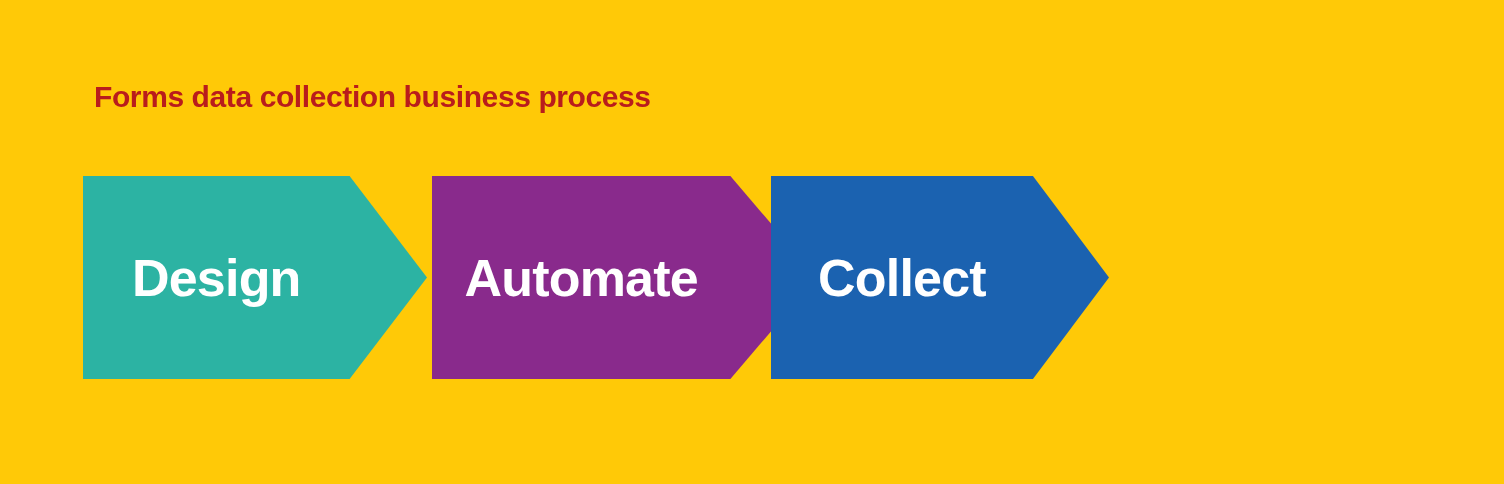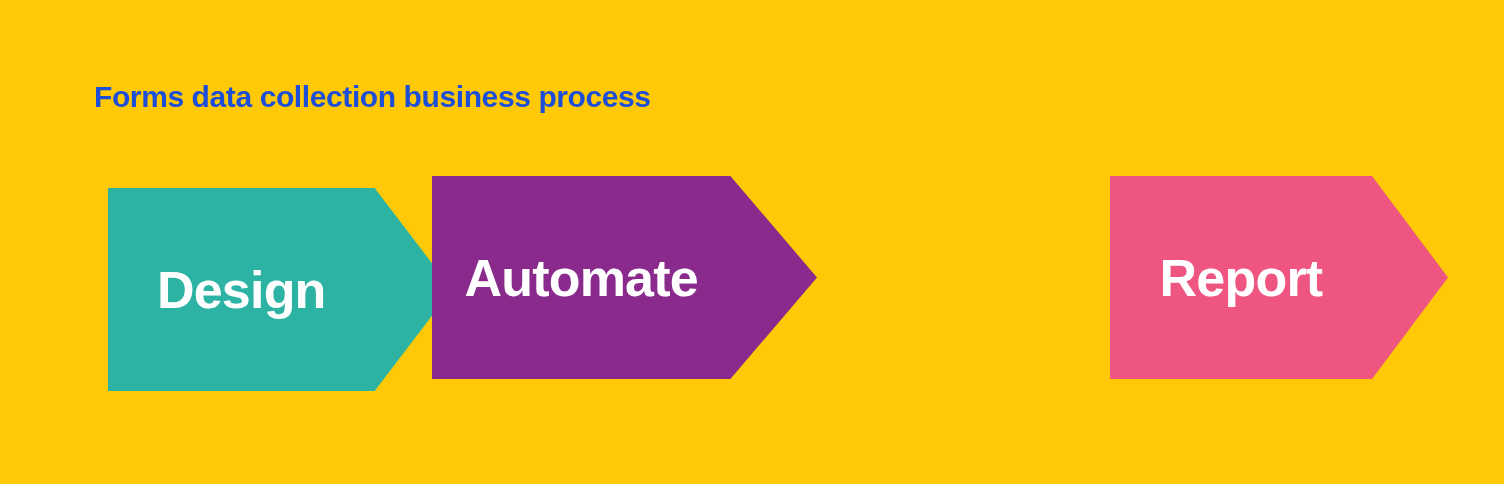--- a/index.html
+++ b/index.html
@@ -82,34 +82,34 @@
     pointer-events: none;
   }
 </style>
 </head>
 <body>
 
 <div id="canvas" style="width: 1504px; height: 484px; background: rgb(255, 201, 7);">
 
   <div id="bg-fill" style="background: rgb(255, 201, 7);"></div>
 
-  <div id="title" style="color: #1d4ed8;">Forms data collection business process</div>
+  <div id="title" style="color: #b91c1c;">Forms data collection business process</div>
 
   <div id="flow">
 
-    <div class="chevron" style="left:108px; width:344px;margin-top:12px;">
+    <div class="chevron" style="left:83px; width:344px;">
       <div class="chevron-shape" style="background:#2CB3A3;"></div>
       <div class="chevron-label" style="color: rgb(255, 255, 255);">Design</div>
     </div>
 
     <div class="chevron" style="left:432px; width:338px;padding-left:47px;">
       <div class="chevron-shape" style="background:#892A8C;"></div>
       <div class="chevron-label" style="color: rgb(255, 255, 255);">Automate</div>
     </div>
 
+    <div class="chevron" style="left:771px; width:338px;">
+      <div class="chevron-shape" style="background:#1B62B0;"></div>
+      <div class="chevron-label" style="color: rgb(255, 255, 255);">Collect</div>
+    </div>
 
-    <div class="chevron" style="left:1110px; width:338px;">
-      <div class="chevron-shape" style="background:#EF5581;"></div>
-      <div class="chevron-label" style="color: rgb(255, 255, 255);">Report</div>
-    </div>
 
   </div>
 </div>
 
 </body></html>

